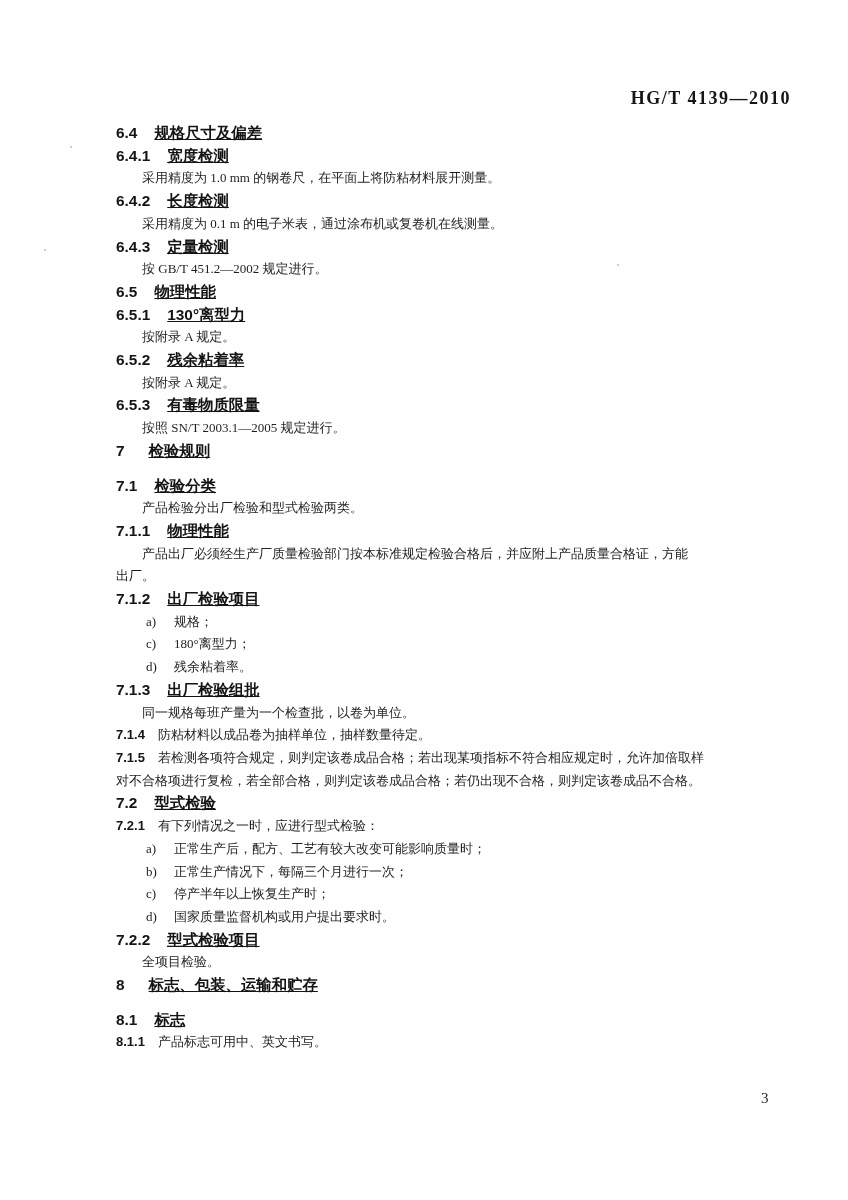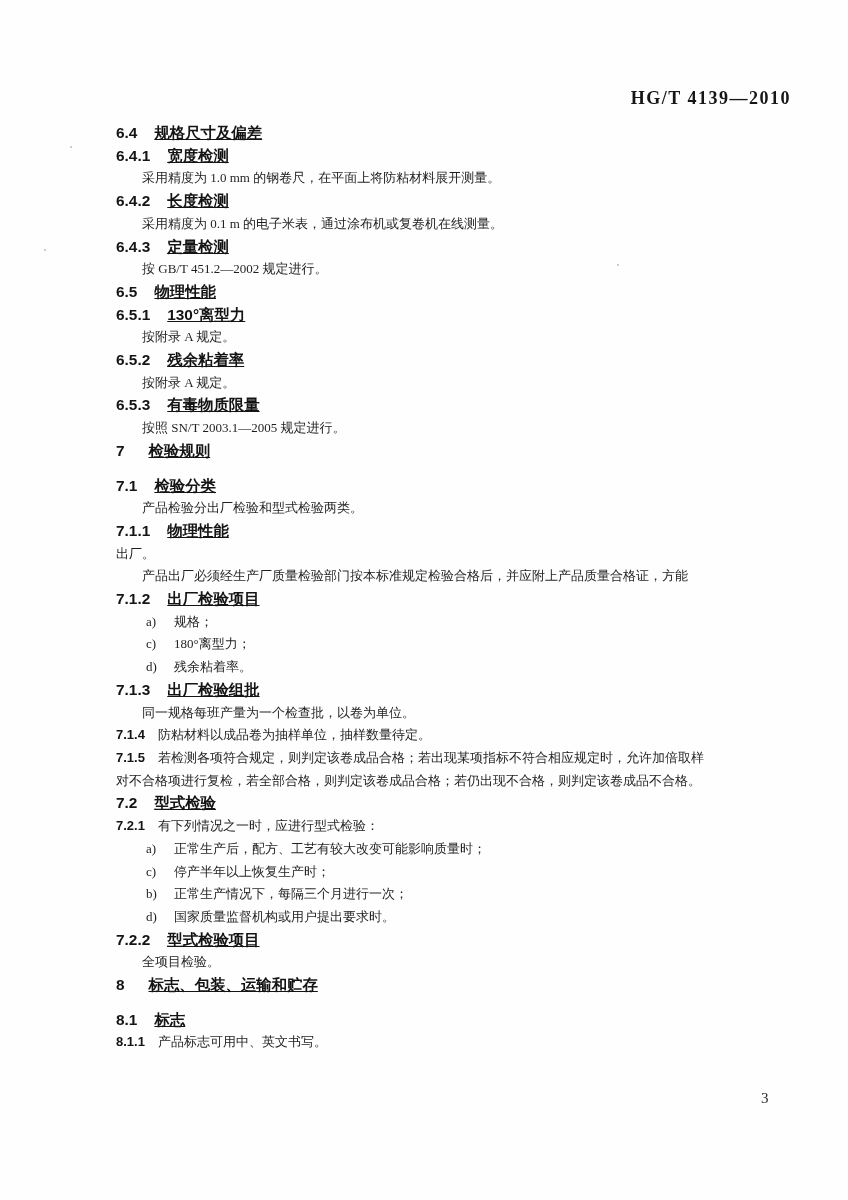--- a/index.html
+++ b/index.html
@@ -89,36 +89,36 @@
       <div class="line h3"><span class="num">6.5.1</span><span class="txt">130°离型力</span></div>
       <div class="line p"><span class="txt">按附录 A 规定。</span></div>
       <div class="line h3"><span class="num">6.5.2</span><span class="txt">残余粘着率</span></div>
       <div class="line p"><span class="txt">按附录 A 规定。</span></div>
       <div class="line h3"><span class="num">6.5.3</span><span class="txt">有毒物质限量</span></div>
       <div class="line p"><span class="txt">按照 SN/T 2003.1—2005 规定进行。</span></div>
       <div class="line h1"><span class="num">7</span><span class="txt">检验规则</span></div>
       <div class="line h2"><span class="num">7.1</span><span class="txt">检验分类</span></div>
       <div class="line p"><span class="txt">产品检验分出厂检验和型式检验两类。</span></div>
       <div class="line h3"><span class="num">7.1.1</span><span class="txt">物理性能</span></div>
+      <div class="line p"><span class="txt">产品出厂必须经生产厂质量检验部门按本标准规定检验合格后，并应附上产品质量合格证，方能</span></div>
       <div class="line cont"><span class="txt">出厂。</span></div>
-      <div class="line p"><span class="txt">产品出厂必须经生产厂质量检验部门按本标准规定检验合格后，并应附上产品质量合格证，方能</span></div>
       <div class="line h3"><span class="num">7.1.2</span><span class="txt">出厂检验项目</span></div>
       <div class="line li"><span class="marker">a)</span><span class="txt">规格；</span></div>
       <div class="line li"><span class="marker">c)</span><span class="txt">180°离型力；</span></div>
       <div class="line li"><span class="marker">d)</span><span class="txt">残余粘着率。</span></div>
       <div class="line h3"><span class="num">7.1.3</span><span class="txt">出厂检验组批</span></div>
       <div class="line p"><span class="txt">同一规格每班产量为一个检查批，以卷为单位。</span></div>
       <div class="line clause"><span class="num">7.1.4</span><span class="txt">防粘材料以成品卷为抽样单位，抽样数量待定。</span></div>
       <div class="line clause"><span class="num">7.1.5</span><span class="txt">若检测各项符合规定，则判定该卷成品合格；若出现某项指标不符合相应规定时，允许加倍取样</span></div>
       <div class="line cont"><span class="txt">对不合格项进行复检，若全部合格，则判定该卷成品合格；若仍出现不合格，则判定该卷成品不合格。</span></div>
       <div class="line h2"><span class="num">7.2</span><span class="txt">型式检验</span></div>
       <div class="line clause"><span class="num">7.2.1</span><span class="txt">有下列情况之一时，应进行型式检验：</span></div>
       <div class="line li"><span class="marker">a)</span><span class="txt">正常生产后，配方、工艺有较大改变可能影响质量时；</span></div>
+      <div class="line li"><span class="marker">b)</span><span class="txt">正常生产情况下，每隔三个月进行一次；</span></div>
       <div class="line li"><span class="marker">c)</span><span class="txt">停产半年以上恢复生产时；</span></div>
-      <div class="line li"><span class="marker">b)</span><span class="txt">正常生产情况下，每隔三个月进行一次；</span></div>
       <div class="line li"><span class="marker">d)</span><span class="txt">国家质量监督机构或用户提出要求时。</span></div>
       <div class="line h3"><span class="num">7.2.2</span><span class="txt">型式检验项目</span></div>
       <div class="line p"><span class="txt">全项目检验。</span></div>
       <div class="line h1"><span class="num">8</span><span class="txt">标志、包装、运输和贮存</span></div>
       <div class="line h2"><span class="num">8.1</span><span class="txt">标志</span></div>
       <div class="line clause"><span class="num">8.1.1</span><span class="txt">产品标志可用中、英文书写。</span></div>
     </div>
 
   <div class="page-number">3</div>
 

